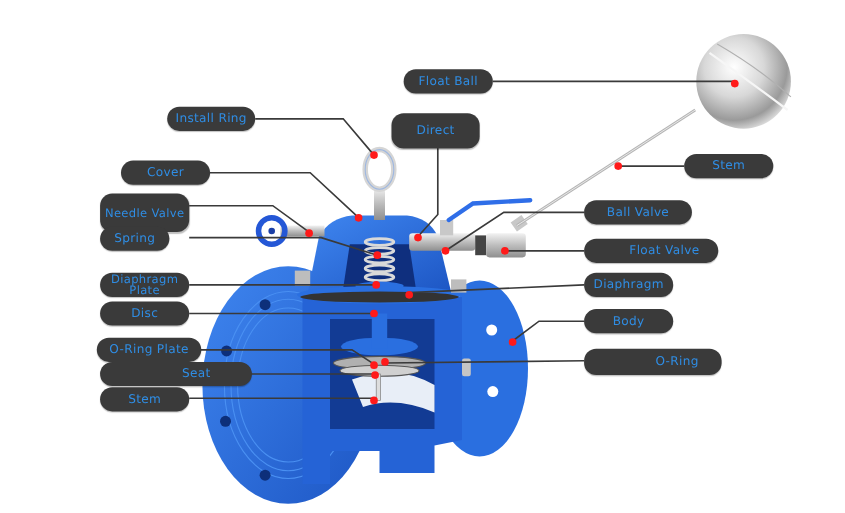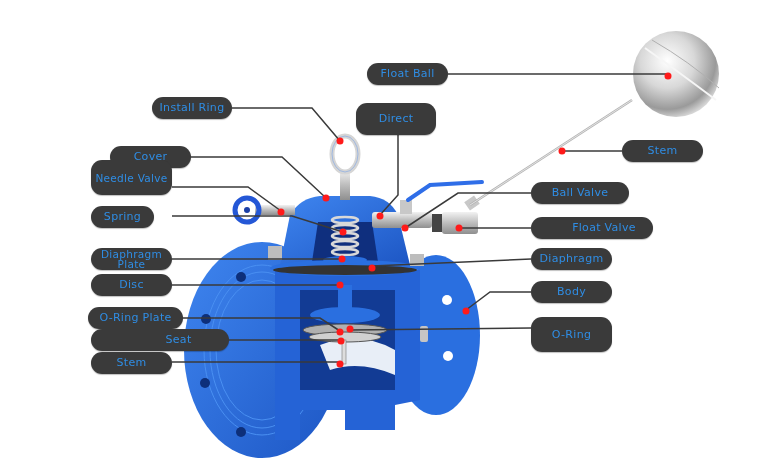--- a/index.html
+++ b/index.html
@@ -156,21 +156,21 @@
       <circle cx="466" cy="311" r="3.5"></circle>
     </g>
   </svg>
 
   <div class="lbl" style="left:152px;top:97px;width:80px;height:22px;">
       <span>Install Ring</span>
     </div>
   <div class="lbl" style="left:91px;top:146px;width:81px;height:22px;margin-left:19px;">
       <span>Cover</span>
     </div>
-  <div class="lbl" style="left:91px;top:160px;width:81px;height:35px;font-size:10.5px;">
+  <div class="lbl" style="left:91px;top:176px;width:81px;height:35px;font-size:10.5px;">
       <span>Needle Valve</span>
     </div>
   <div class="lbl" style="left:91px;top:206px;width:63px;height:22px;">
       <span>Spring</span>
     </div>
   <div class="lbl two" style="left:91px;top:248px;width:81px;height:22px;">
     <span>Diaphragm</span>
     <span>Plate</span>
   </div>
   <div class="lbl" style="left:91px;top:274px;width:81px;height:22px;">
@@ -200,17 +200,17 @@
     </div>
   <div class="lbl" style="left:531px;top:217px;width:98px;height:22px;padding-left:24px;">
       <span>Float Valve</span>
     </div>
   <div class="lbl" style="left:531px;top:248px;width:81px;height:22px;">
       <span>Diaphragm</span>
     </div>
   <div class="lbl" style="left:531px;top:281px;width:81px;height:22px;">
       <span>Body</span>
     </div>
-  <div class="lbl" style="left:531px;top:317px;width:81px;height:35px;">
+  <div class="lbl" style="left:531px;top:317px;width:81px;height:24px;padding-left:44px;">
       <span>O-Ring</span>
     </div>
 
 </div>
 
 </body></html>

